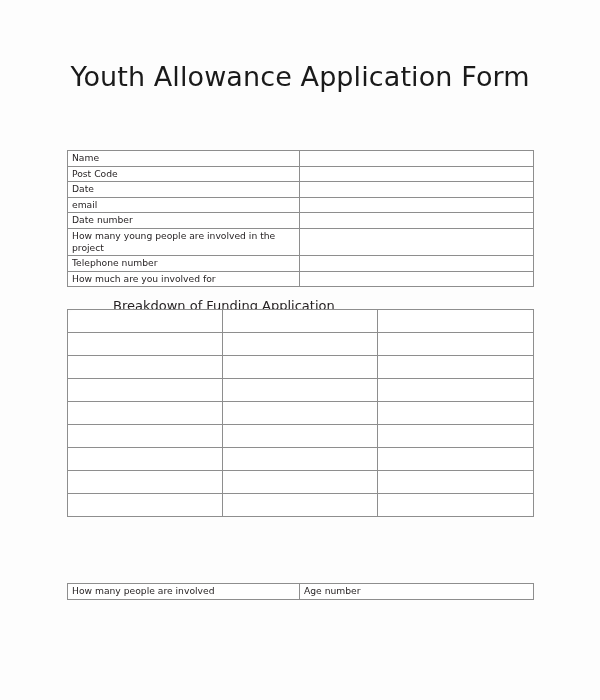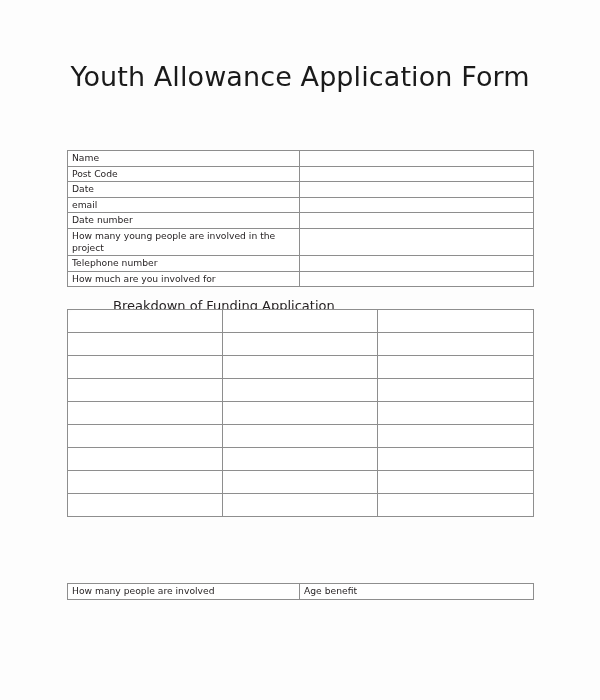--- a/index.html
+++ b/index.html
@@ -211,18 +211,18 @@
   </table>
 
   <table class="form-table" id="participants-table">
     <colgroup>
       <col class="left-col">
       <col class="right-col">
     </colgroup>
     <tbody>
         <tr>
           <td>How many people are involved</td>
-          <td>Age benefit</td>
+          <td>Age number</td>
         </tr>
       </tbody>
   </table>
 
 </div>
 
 </body></html>

